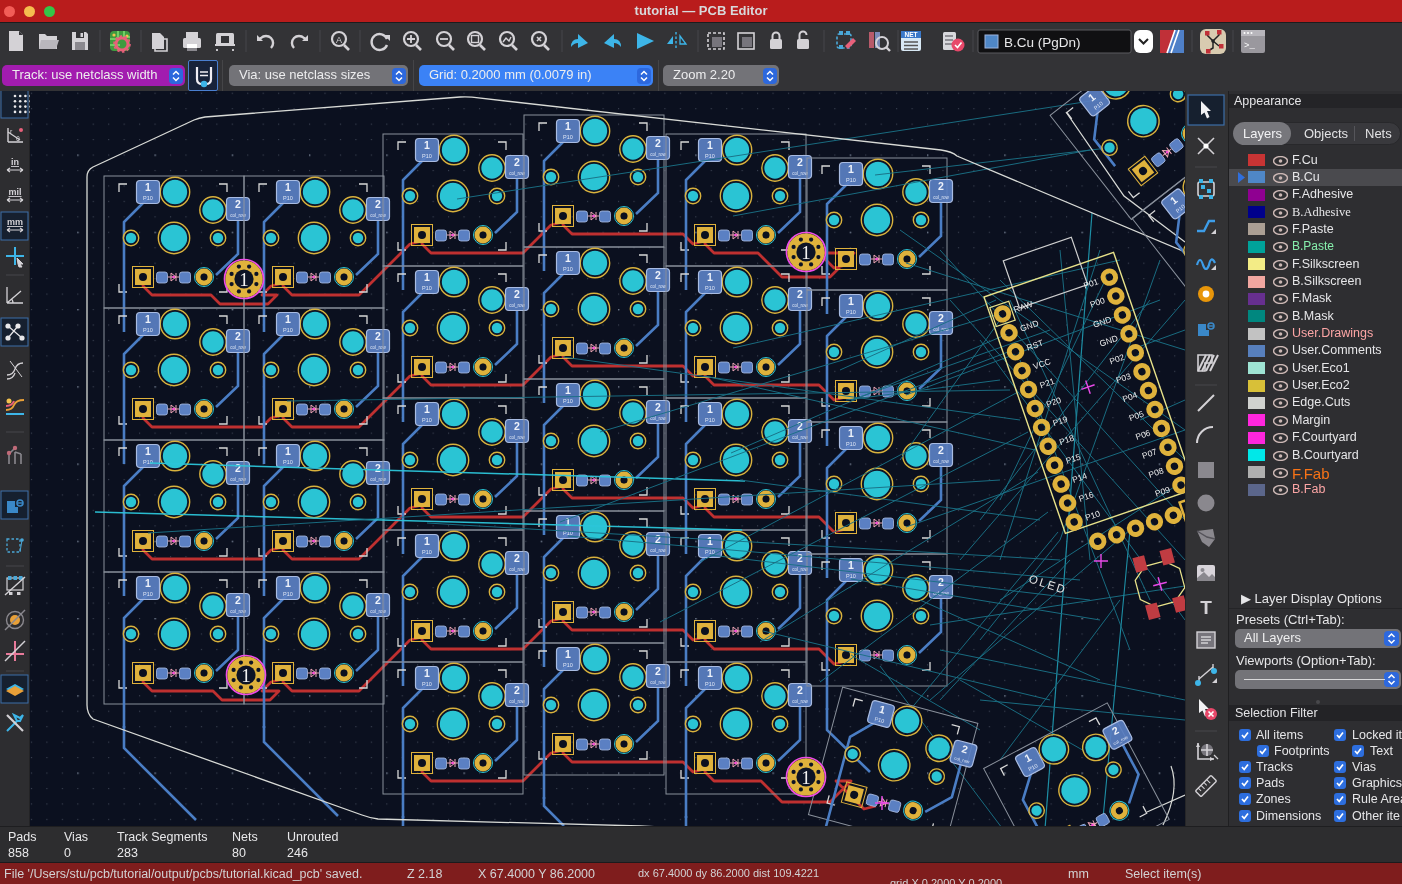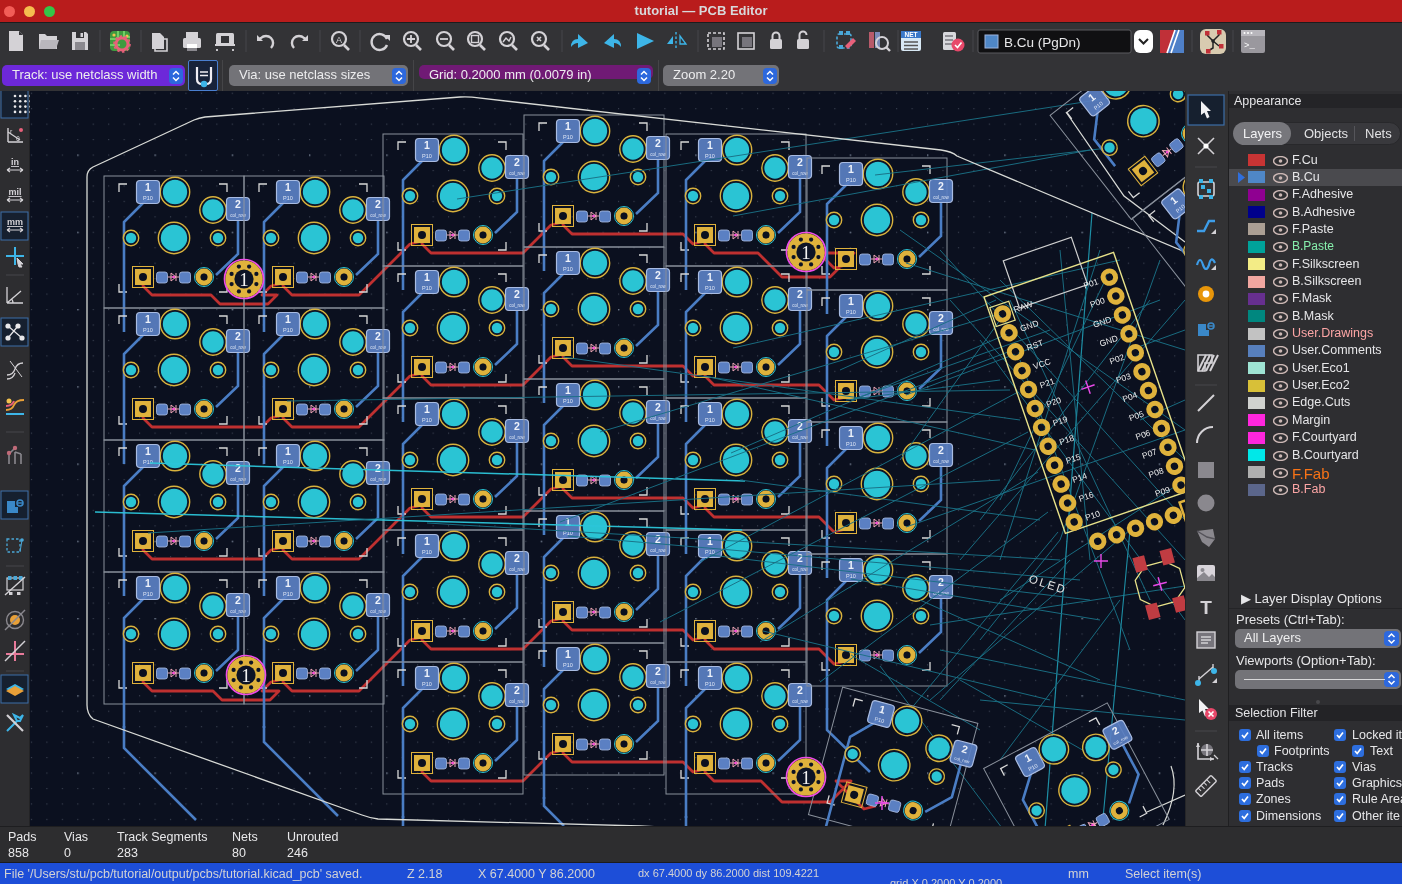--- a/index.html
+++ b/index.html
@@ -232,40 +232,40 @@
     <rect x="1206" y="27" width="4.5" height="4.5" fill="#c03038"></rect>
     <line x1="1233" y1="8" x2="1233" y2="30" stroke="#47474a" stroke-width="1"></line>
     <rect x="1241" y="8" width="24" height="23" rx="2" fill="#9a989e"></rect>
     <rect x="1241" y="8" width="24" height="6" fill="#b8b6bc"></rect>
     <circle cx="1244.5" cy="11" r="1" fill="#fff"></circle>
     <circle cx="1248" cy="11" r="1" fill="#fff"></circle>
     <circle cx="1251.5" cy="11" r="1" fill="#fff"></circle>
     <text x="1244" y="26" font-size="9" fill="#fff" font-family="Liberation Mono, monospace">&gt;_</text>
   </svg>
 <div style="position:absolute;left:0;top:60px;width:1402px;height:31px;background:#333336"></div>
-<div style="position:absolute;left:2px;top:65px;width:183px;height:21px;background:#6d28d9;border-radius:5px;">
+<div style="position:absolute;left:2px;top:65px;width:183px;height:21px;background:#a21caf;border-radius:5px;">
     <span style="position:absolute;left:10px;top:1.5px;font-size:13px;color:#ededee">Track: use netclass width</span>
     <div style="position:absolute;right:2.5px;top:2.5px;width:14px;height:16px;background:#2d68dd;border-radius:4px"><svg width="14" height="16">
         <path d="M4,6.5 L7,3.5 L10,6.5 M4,9.5 L7,12.5 L10,9.5" stroke="#fff" stroke-width="1.5" fill="none"></path>
       </svg></div>
   </div>
 <div style="position:absolute;left:188px;top:60px;width:30px;height:31px;background:#18233a;border:1.5px solid #4a7fd0;border-radius:2px"><svg width="30" height="31">
       <path d="M8,6 L8,18 Q8,23 13,23 L17,23 Q22,23 22,18 L22,6" fill="none" stroke="#f0eef4" stroke-width="2.2"></path>
       <path d="M11,11 L19,11 M11,14.5 L19,14.5" stroke="#f0eef4" stroke-width="1.4"></path>
       <circle cx="15" cy="23" r="3.2" fill="#3db5e8"></circle>
     </svg></div>
 <div style="position:absolute;left:222px;top:60px;width:1px;height:31px;background:#454548"></div>
 <div style="position:absolute;left:229px;top:65px;width:179px;height:21px;background:#737378;border-radius:5px;">
     <span style="position:absolute;left:10px;top:1.5px;font-size:13px;color:#ededee">Via: use netclass sizes</span>
     <div style="position:absolute;right:2.5px;top:2.5px;width:14px;height:16px;background:#2d68dd;border-radius:4px"><svg width="14" height="16">
         <path d="M4,6.5 L7,3.5 L10,6.5 M4,9.5 L7,12.5 L10,9.5" stroke="#fff" stroke-width="1.5" fill="none"></path>
       </svg></div>
   </div>
 <div style="position:absolute;left:413px;top:60px;width:1px;height:31px;background:#454548"></div>
-<div style="position:absolute;left:419px;top:65px;width:234px;height:14px;background:#701a75;border-radius:5px;">
+<div style="position:absolute;left:419px;top:65px;width:234px;height:21px;background:#3b82f6;border-radius:5px;">
     <span style="position:absolute;left:10px;top:1.5px;font-size:13px;color:#ededee">Grid: 0.2000 mm (0.0079 in)</span>
     <div style="position:absolute;right:2.5px;top:2.5px;width:14px;height:16px;background:#2d68dd;border-radius:4px"><svg width="14" height="16">
         <path d="M4,6.5 L7,3.5 L10,6.5 M4,9.5 L7,12.5 L10,9.5" stroke="#fff" stroke-width="1.5" fill="none"></path>
       </svg></div>
   </div>
 <div style="position:absolute;left:658px;top:60px;width:1px;height:31px;background:#454548"></div>
 <div style="position:absolute;left:663px;top:65px;width:116px;height:21px;background:#737378;border-radius:5px;">
     <span style="position:absolute;left:10px;top:1.5px;font-size:13px;color:#ededee">Zoom 2.20</span>
     <div style="position:absolute;right:2.5px;top:2.5px;width:14px;height:16px;background:#2d68dd;border-radius:4px"><svg width="14" height="16">
         <path d="M4,6.5 L7,3.5 L10,6.5 M4,9.5 L7,12.5 L10,9.5" stroke="#fff" stroke-width="1.5" fill="none"></path>
@@ -841,21 +841,21 @@
       <span style="position:absolute;left:63px;top:1px;font-size:12.5px;color:#e6e6e8;white-space:nowrap">B.Cu</span>
     </div>
     <div style="position:absolute;left:0;top:95.2px;width:174px;height:17.4px;">
       <div style="position:absolute;left:19px;top:2.5px;width:17px;height:12px;background:#8f0091"></div>
       <svg width="15" height="10" style="position:absolute;left:44px;top:4px">
         <ellipse cx="7.5" cy="5" rx="7" ry="4.4" fill="none" stroke="#cbb7b4" stroke-width="1.5"></ellipse>
         <circle cx="7.5" cy="5" r="1.8" fill="#cbb7b4"></circle>
       </svg>
       <span style="position:absolute;left:63px;top:1px;font-size:12.5px;color:#e6e6e8;white-space:nowrap">F.Adhesive</span>
     </div>
-    <div style="position:absolute;left:0;top:112.6px;width:174px;height:17.4px;">
+    <div style="position:absolute;left:0;top:112.6px;width:174px;height:17.4px;font-family:Liberation Serif, serif;">
       <div style="position:absolute;left:19px;top:2.5px;width:17px;height:12px;background:#00008b"></div>
       <svg width="15" height="10" style="position:absolute;left:44px;top:4px">
         <ellipse cx="7.5" cy="5" rx="7" ry="4.4" fill="none" stroke="#cbb7b4" stroke-width="1.5"></ellipse>
         <circle cx="7.5" cy="5" r="1.8" fill="#cbb7b4"></circle>
       </svg>
       <span style="position:absolute;left:63px;top:1px;font-size:12.5px;color:#e6e6e8;white-space:nowrap">B.Adhesive</span>
     </div>
     <div style="position:absolute;left:0;top:129.9px;width:174px;height:17.4px;">
       <div style="position:absolute;left:19px;top:2.5px;width:17px;height:12px;background:#ab9f94"></div>
       <svg width="15" height="10" style="position:absolute;left:44px;top:4px">
@@ -1105,20 +1105,20 @@
     <span style="position:absolute;left:8px;top:19px;font-size:12.5px;color:#e8e8ea">858</span>
     <span style="position:absolute;left:64px;top:3px;font-size:12.5px;color:#e8e8ea">Vias</span>
     <span style="position:absolute;left:64px;top:19px;font-size:12.5px;color:#e8e8ea">0</span>
     <span style="position:absolute;left:117px;top:3px;font-size:12.5px;color:#e8e8ea">Track Segments</span>
     <span style="position:absolute;left:117px;top:19px;font-size:12.5px;color:#e8e8ea">283</span>
     <span style="position:absolute;left:232px;top:3px;font-size:12.5px;color:#e8e8ea">Nets</span>
     <span style="position:absolute;left:232px;top:19px;font-size:12.5px;color:#e8e8ea">80</span>
     <span style="position:absolute;left:287px;top:3px;font-size:12.5px;color:#e8e8ea">Unrouted</span>
     <span style="position:absolute;left:287px;top:19px;font-size:12.5px;color:#e8e8ea">246</span>
   </div>
-<div style="position:absolute;left:0;top:862px;width:1402px;height:22px;background:#1d4ed8;border-top:1px solid #1b1b1d">
+<div style="position:absolute;left:0;top:862px;width:1402px;height:22px;background:#7f1d1d;border-top:1px solid #1b1b1d">
     <span style="position:absolute;left:4px;top:4px;font-size:12.5px;color:#d2d2d4">File '/Users/stu/pcb/tutorial/output/pcbs/tutorial.kicad_pcb' saved.</span>
     <span style="position:absolute;left:407px;top:4px;font-size:12.5px;color:#d2d2d4">Z 2.18</span>
     <span style="position:absolute;left:478px;top:4px;font-size:12.5px;color:#d2d2d4">X 67.4000  Y 86.2000</span>
     <span style="position:absolute;left:638px;top:4px;font-size:11px;color:#d2d2d4">dx 67.4000  dy 86.2000  dist 109.4221</span>
     <span style="position:absolute;left:890px;top:14px;font-size:11px;color:#d2d2d4">grid X 0.2000  Y 0.2000</span>
     <span style="position:absolute;left:1068px;top:4px;font-size:12.5px;color:#d2d2d4">mm</span>
     <span style="position:absolute;left:1125px;top:4px;font-size:12.5px;color:#d2d2d4">Select item(s)</span>
   </div>
 </body></html>

